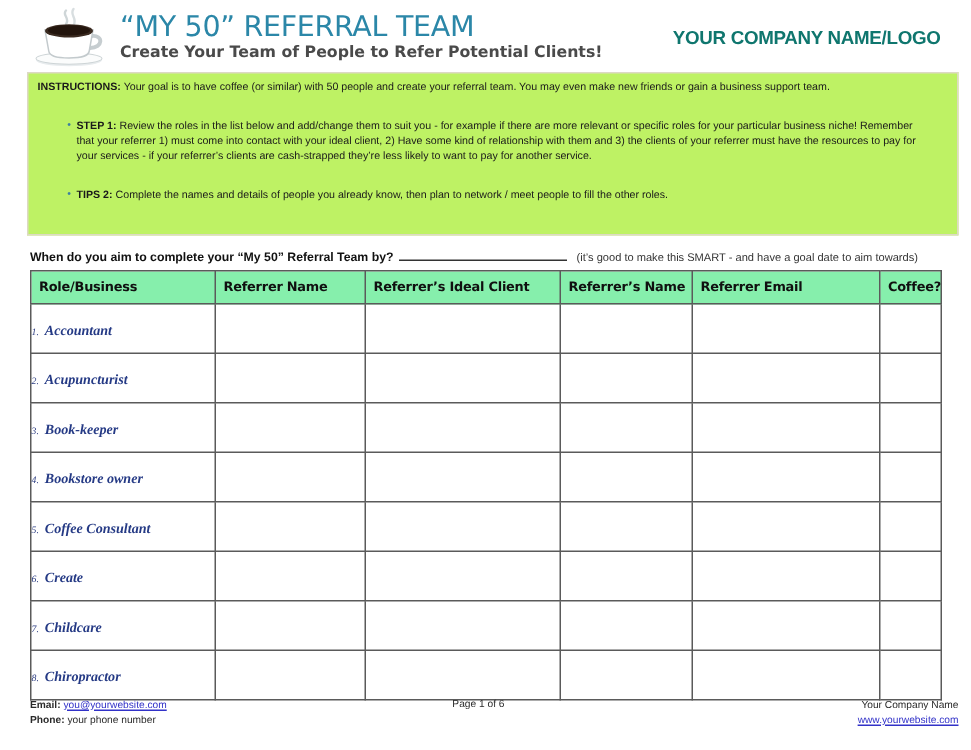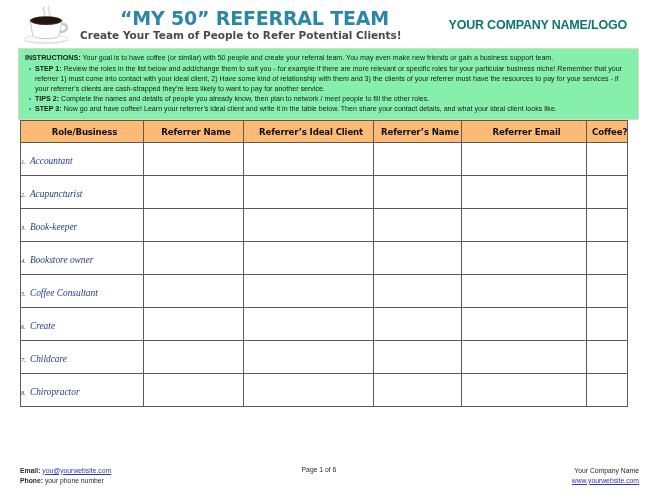--- a/index.html
+++ b/index.html
@@ -36,26 +36,25 @@
     position: relative;
     flex: 0 0 54px;
     margin-right: 6px;
   }
   .title-block {
     flex: 0 0 auto;
     line-height: 1;
   }
   .main-title {
     font-size: 19px;
-    font-weight: bold;
+    font-weight: normal;
     color: #2b87a8;
     letter-spacing: -0.2px;
     font-family: "DejaVu Sans", sans-serif;
     white-space: nowrap;
-    margin-left: 40px;
   }
   .sub-title {
     font-size: 10.5px;
     font-weight: bold;
     color: #4a4a4a;
     margin-top: 2px;
     font-family: "DejaVu Sans", sans-serif;
     white-space: nowrap;
   }
   .company-logo {
@@ -64,32 +63,32 @@
     font-weight: bold;
     color: #0f766e;
     letter-spacing: -0.2px;
     white-space: nowrap;
     padding-right: 2px;
   }
 
   
   .instructions {
     margin: 2px 8px 0 18px;
-    background: #86efac;
+    background: #bef264;
     border: 1px solid #ddd9c4;
     padding: 4px 6px 5px 6px;
     font-size: 7.1px;
     line-height: 1.42;
     color: #1a1a1a;
   }
   .instructions .lead { margin: 0 0 1px 0; }
   .instructions b { font-weight: bold; }
   .step {
     display: flex;
-    margin: 0;
+    margin: 16px;
     padding: 0;
   }
   .bullet {
     flex: 0 0 10px;
     color: #3d7fa0;
     font-size: 7px;
     line-height: 1.42;
     text-align: center;
   }
   .step-body { flex: 1 1 auto; }
@@ -125,25 +124,25 @@
     border-collapse: collapse;
     margin: 0 0 0 20px;
     width: 607px;
     table-layout: fixed;
   }
   table.referral th, table.referral td {
     border: 1px solid #5a5a5a;
     padding: 0;
   }
   table.referral thead th {
-    background: #fdba74;
+    background: #86efac;
     color: #101010;
     font-size: 8.6px;
     font-weight: bold;
-    text-align: center;
+    text-align: left;
     padding: 3px 0 3px 5px;
     height: 15px;
     font-family: "DejaVu Sans", sans-serif;
     letter-spacing: -0.15px;
   }
   table.referral tbody td {
     height: 32px;
     vertical-align: middle;
   }
   td.role-cell {
@@ -155,21 +154,21 @@
     color: #2b3c80;
     font-family: "Liberation Serif", serif;
     font-style: italic;
     vertical-align: baseline;
   }
   .role-name {
     font-size: 9.4px;
     color: #253a85;
     font-family: "Liberation Serif", serif;
     font-style: italic;
-    font-weight: normal;
+    font-weight: bold;
     margin-left: 4px;
   }
 
   
   col.c-role    { width: 123px; }
   col.c-name    { width: 100px; }
   col.c-ideal   { width: 130px; }
   col.c-phone   { width: 88px; }
   col.c-email   { width: 125px; }
   col.c-coffee  { width: 41px; }
@@ -246,27 +245,28 @@
     <div class="step">
       <span class="bullet">•</span>
       <span class="step-body"><b>STEP 1:</b><span> Review the roles in the list below and add/change them to suit you - for example if there are more relevant or specific roles for your particular business niche! Remember that your referrer 1) must come into contact with your ideal client, 2) Have some kind of relationship with them and 3) the clients of your referrer must have the resources to pay for your services - if your referrer’s clients are cash-strapped they’re less likely to want to pay for another service.</span></span>
     </div>
 
     <div class="step">
       <span class="bullet">•</span>
       <span class="step-body"><b>TIPS 2:</b><span> Complete the names and details of people you already know, then plan to network / meet people to fill the other roles.</span></span>
     </div>
 
-    <div class="step">
-      <span class="bullet">•</span>
-      <span class="step-body"><b>STEP 3:</b><span> Now go and have coffee! Learn your referrer’s ideal client and write it in the table below. Then share your contact details, and what your ideal client looks like.</span></span>
-    </div>
 
   </div>
 
+  <div class="aim-row">
+    <span class="aim-q">When do you aim to complete your “My 50” Referral Team by?</span>
+    <span class="aim-blank"></span>
+    <span class="aim-note">(it’s good to make this SMART - and have a goal date to aim towards)</span>
+  </div>
 
   <table class="referral">
     <colgroup>
       <col class="c-role">
         <col class="c-name">
         <col class="c-ideal">
       <col class="c-phone">
         <col class="c-email">
         <col class="c-coffee">
     </colgroup>

